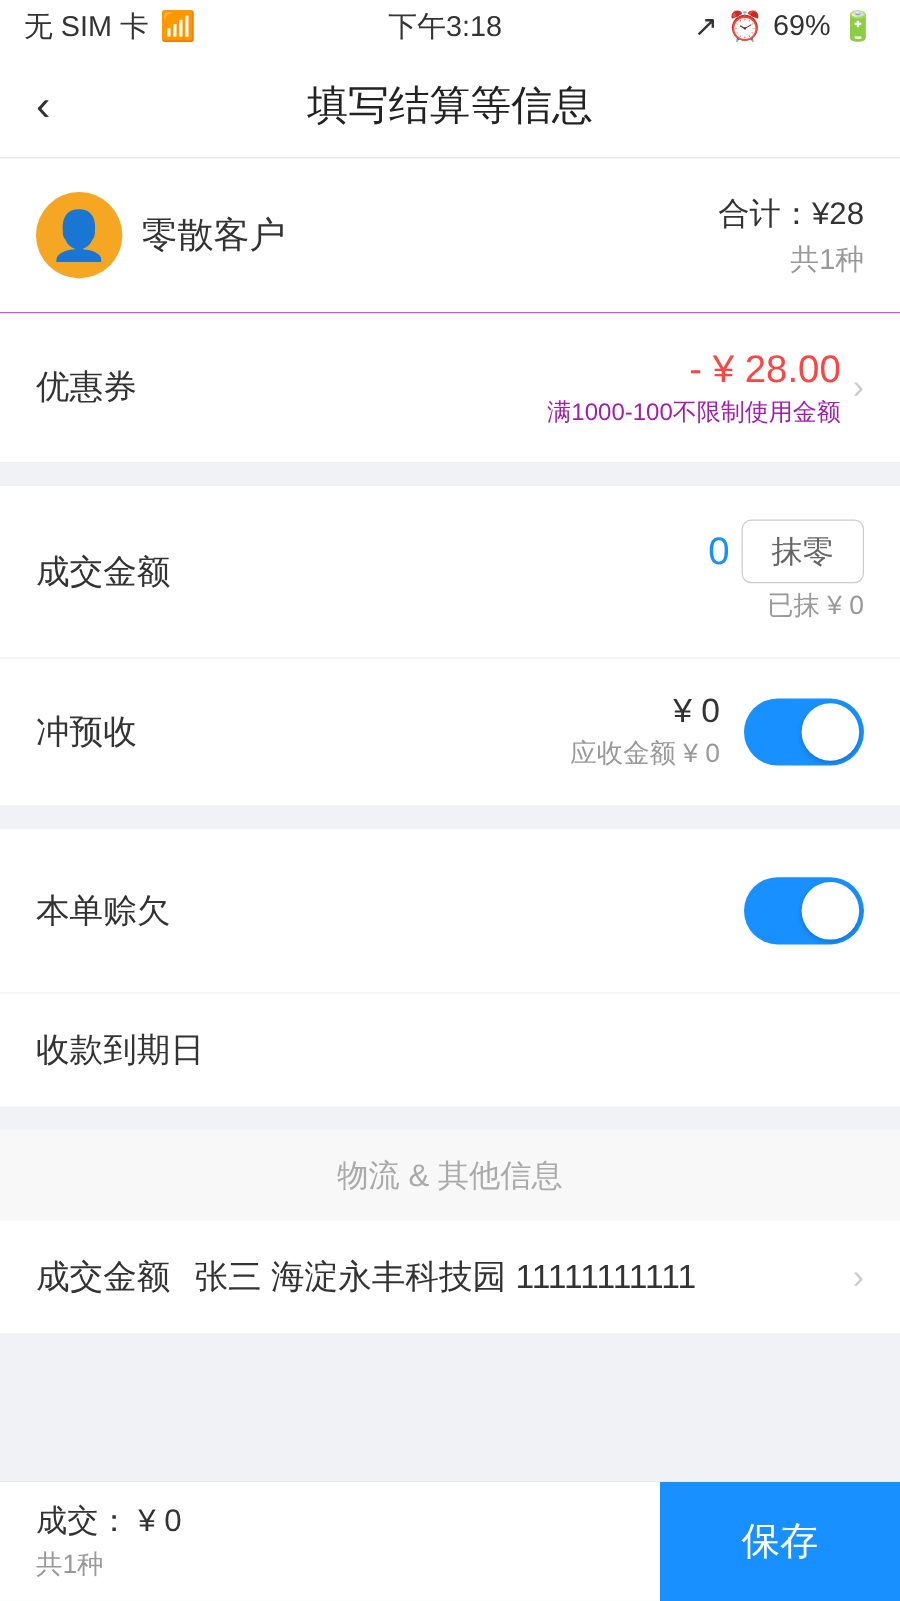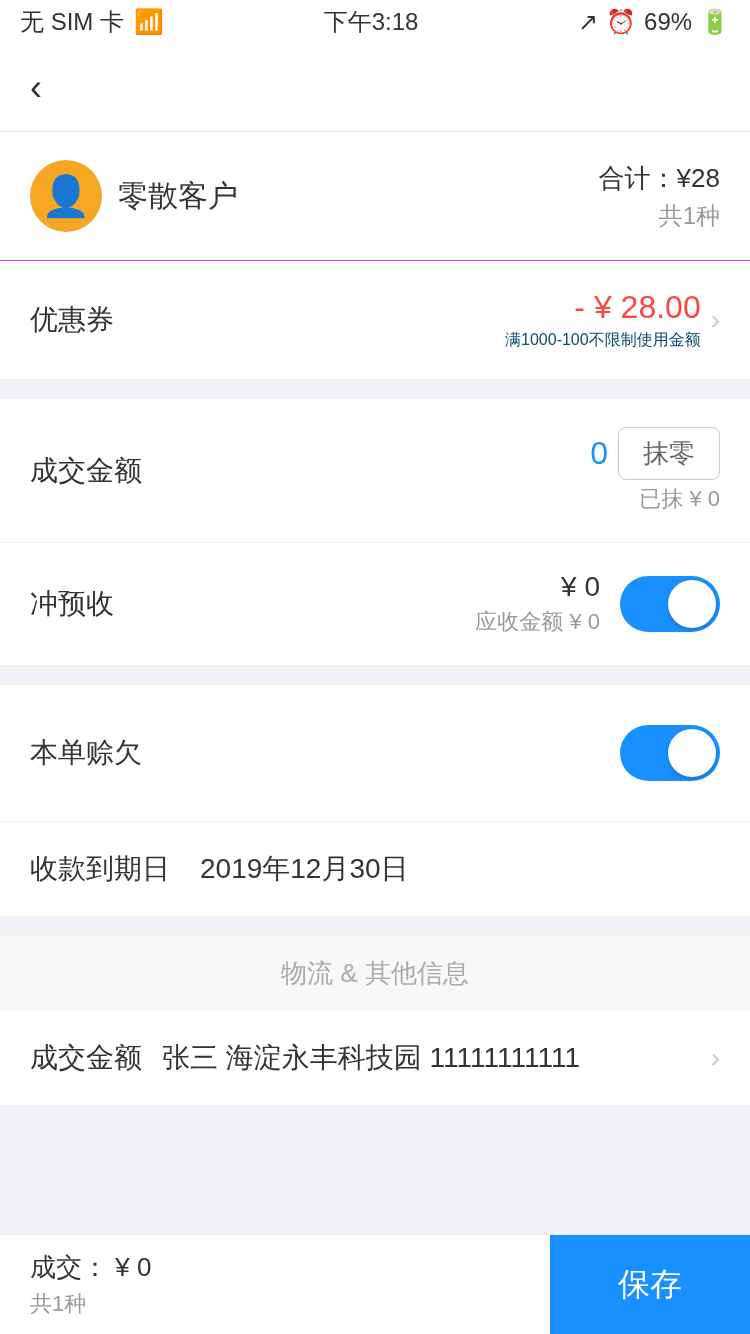--- a/index.html
+++ b/index.html
@@ -116,22 +116,22 @@
       align-items: center;
       gap: 10px;
       text-align: right;
     }
     .coupon-amount {
       color: #ff4444;
       font-size: 32px;
       font-weight: 500;
     }
     .coupon-desc {
-      font-size: 16px;
-      color: #0c4a6e;
+      font-size: 20px;
+      color: #a21caf;
       margin-top: 4px;
       margin-left: 36px;
     }
     .chevron-right {
       color: #ccc;
       font-size: 28px;
     }
 
     
     .transaction-section {
@@ -331,20 +331,21 @@
   <div class="status-right">
     <span>↗</span>
     <span>⏰</span>
     <span>69%</span>
     <span>🔋</span>
   </div>
 </div>
 
 <div class="nav-bar">
   <div class="nav-back">‹</div>
+  <div class="nav-title">填写结算等信息</div>
 </div>
 
 <div class="section">
   <div class="customer-row">
     <div class="customer-left">
       <div class="avatar">
         <span class="avatar-emoji">👤</span>
       </div>
       <span class="customer-name">零散客户</span>
     </div>
@@ -397,21 +398,20 @@
 
 <div class="credit-section">
   <div class="credit-row">
     <span class="credit-label">本单赊欠</span>
     <div class="toggle">
       <div class="toggle-knob"></div>
     </div>
   </div>
   <div class="duedate-row">
     <span class="duedate-label">收款到期日</span>
-    <span class="duedate-value">2019年12月30日</span>
   </div>
 </div>
 
 <div class="logistics-header">
   <div class="divider-line"></div>
   <span class="logistics-title">物流 &amp; 其他信息</span>
   <div class="divider-line"></div>
 </div>
 
 <div class="address-section">

